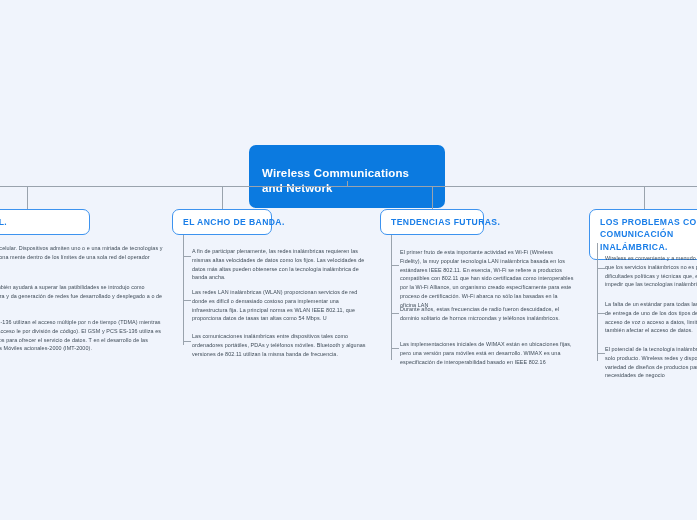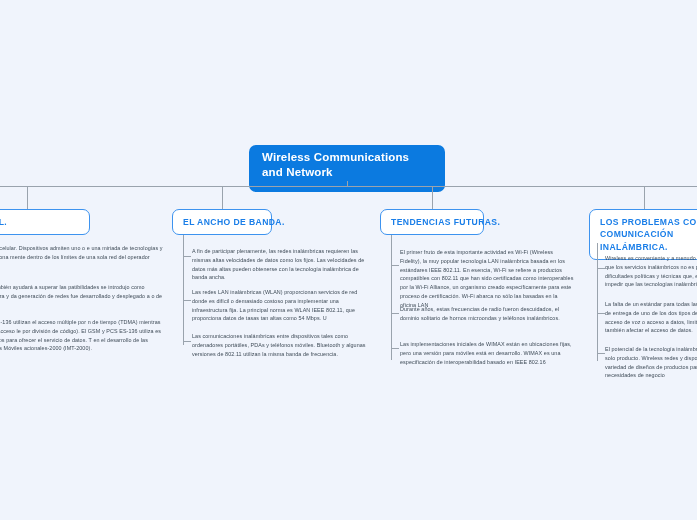--- a/index.html
+++ b/index.html
@@ -41,21 +41,21 @@
 
   
   #root-node {
     position: absolute;
     left: 249px;
     top: 145px;
     width: 196px;
     box-sizing: border-box;
     background: #0b7ae0;
     border-radius: 7px;
-    padding: 5px 13px 12px 13px;
+    padding: 21px 13px 12px 13px;
     color: #ffffff;
     font-size: 11.5px;
     font-weight: bold;
     line-height: 1.32;
     letter-spacing: 0.15px;
   }
 
   
   .topic-node {
     position: absolute;

